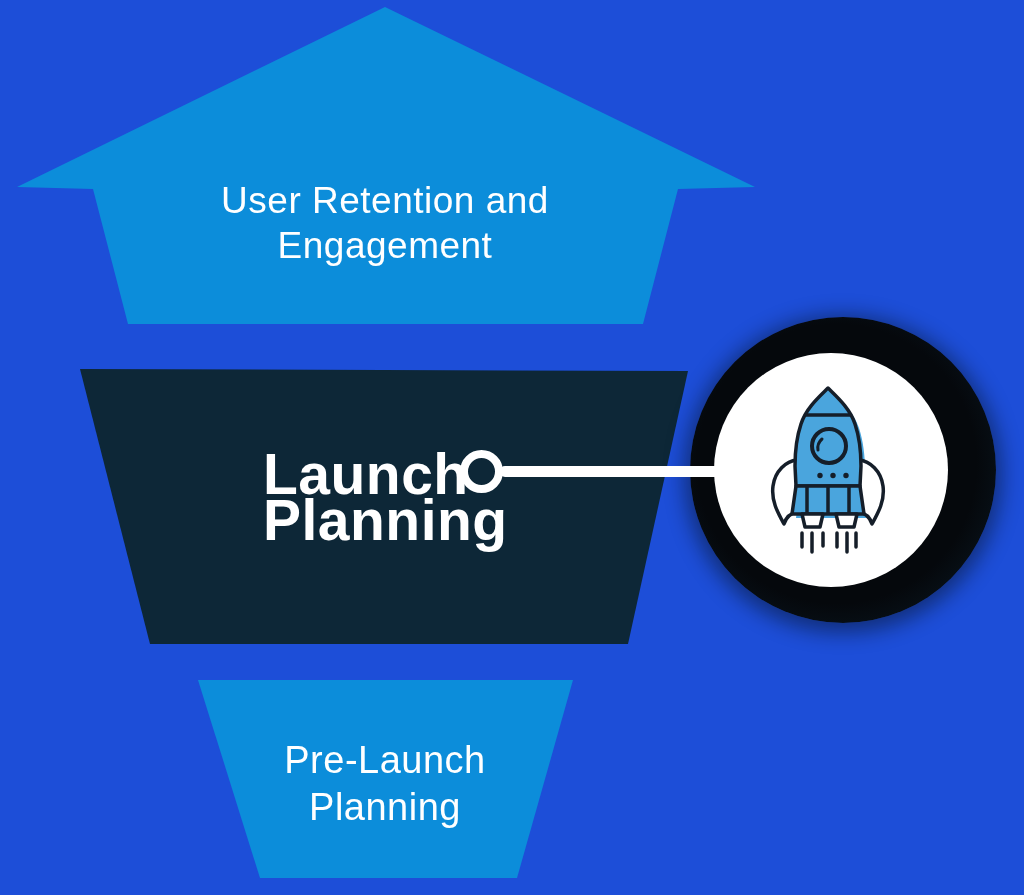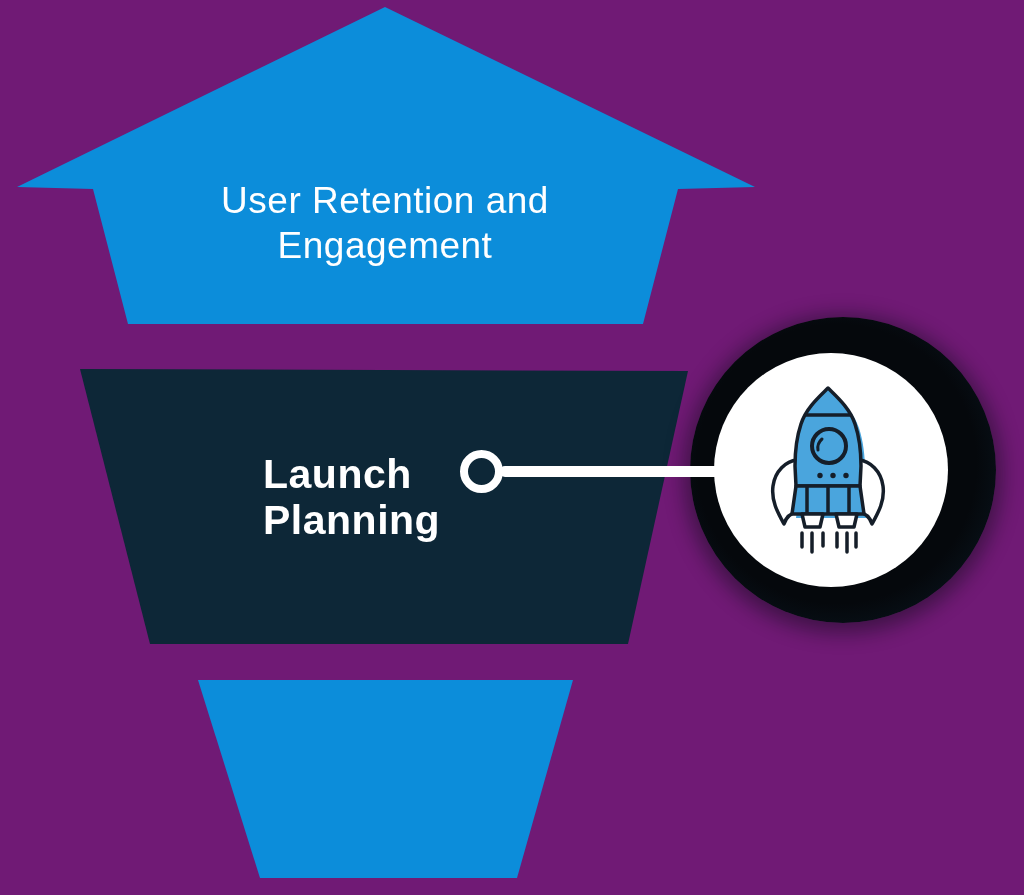--- a/index.html
+++ b/index.html
@@ -7,21 +7,21 @@
     margin: 0;
     padding: 0;
     background: #ffffff;
     font-family: "Liberation Sans", "DejaVu Sans", sans-serif;
   }
   #canvas {
     position: relative;
     width: 1024px;
     height: 895px;
     overflow: hidden;
-    background: #701a75;
+    background: #1d4ed8;
   }
   #shapes {
     position: absolute;
     left: 0; top: 0;
     width: 1024px; height: 895px;
   }
   .shape-top    { fill: var(--blue, #0c8dda); }
   .shape-middle { fill: var(--navy, #0d2737); }
   .shape-bottom { fill: var(--blue, #0c8dda); }
 
@@ -30,21 +30,21 @@
     color: #ffffff;
     text-align: center;
   }
   .label-top {
     left: 135px; top: 178px; width: 500px;
     font-size: 37px; line-height: 45px; font-weight: 400;
     letter-spacing: 0.5px;
   }
   .label-middle {
     left: 263px; top: 451px; width: 320px;
-    font-size: 41px; line-height: 46px; font-weight: 700;
+    font-size: 57px; line-height: 46px; font-weight: 700;
     text-align: left;
     letter-spacing: 0.5px;
   }
   .label-bottom {
     left: 185px; top: 737px; width: 400px;
     font-size: 38px; line-height: 47px; font-weight: 400;
     letter-spacing: 0.5px;
   }
   .label span { display: block; }
 
@@ -97,20 +97,24 @@
     <polygon class="shape-top" points="385,7 755,187 678,189 643,324 128,324 93,189 17,187"></polygon>
     <polygon class="shape-middle" points="80,369 688,371 628,644 150,644"></polygon>
     <polygon class="shape-bottom" points="198,680 573,680 517,878 260,878"></polygon>
   </svg>
 
   <div class="label label-top">
     <span>User Retention and</span>
     <span>Engagement</span>
   </div>
 
+  <div class="label label-bottom">
+    <span>Pre-Launch</span>
+    <span>Planning</span>
+  </div>
 
   <div class="badge-ring"></div>
   <div class="badge-circle"></div>
 
   <div class="connector-line"></div>
 
   <div class="label label-middle">
     <span>Launch</span>
     <span>Planning</span>
   </div>

